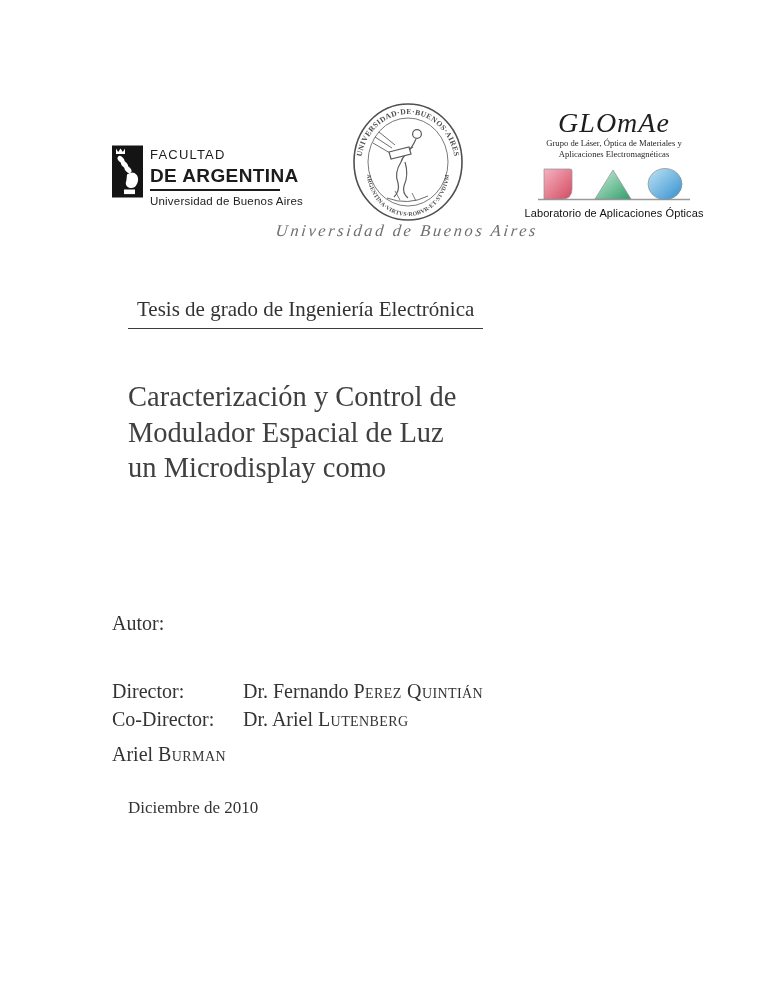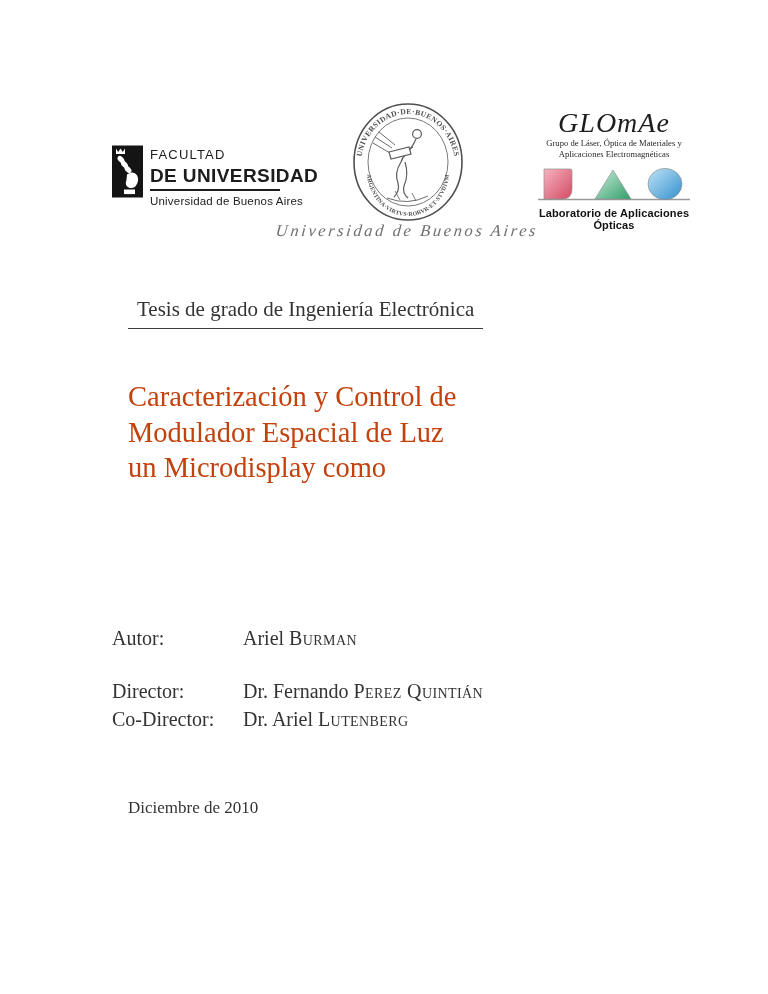--- a/index.html
+++ b/index.html
@@ -21,35 +21,35 @@
   .seal svg{display:block;width:114px;height:124px;}
   .seal-ring-text{font-family:"Liberation Serif",serif;font-weight:700;fill:#4d4d4d;}
   .uba-script{position:absolute;left:112px;top:221px;width:590px;text-align:center;
               font-style:italic;font-size:16.5px;letter-spacing:2.6px;color:#6f6f6f;
               transform:skewX(-6deg);}
   
   .glomae{position:absolute;left:518px;top:108px;width:192px;text-align:center;color:#1d1d1d;}
   .glomae-name{font-style:italic;font-size:28px;letter-spacing:1px;line-height:30px;}
   .glomae-sub{font-size:8.6px;line-height:10.5px;color:#262626;}
   .glomae-shapes{margin:7px auto 0 auto;display:block;width:152px;height:38px;}
-  .glomae-lab{font-family:"Liberation Sans","DejaVu Sans",sans-serif;font-weight:700;
+  .glomae-lab{font-family:"Liberation Sans","DejaVu Sans",sans-serif;font-weight:400;
               font-size:11px;letter-spacing:.1px;margin-top:3px;color:#111;}
   
   .content-center{position:absolute;left:128px;width:580px;text-align:left;}
   .thesis-kind{top:297px;}
   .thesis-kind span{display:inline-block;font-size:21px;color:#333;
                     border-bottom:1.8px solid #3c3c3c;padding:0 9px 6px 9px;}
-  .doc-title{top:379px;font-size:28.5px;line-height:35.5px;color:#c2410c;}
+  .doc-title{top:379px;font-size:28.5px;line-height:35.5px;color:#404040;}
   .doc-date{top:798px;font-size:17px;color:#333;}
   
   .credit-row{position:absolute;left:112px;font-size:20px;color:#333;display:flex;}
   .credit-label{width:131px;flex:0 0 131px;}
   .credit-prefix{margin-right:5px;}
   .sc{font-variant:small-caps;letter-spacing:.4px;}
-  .row-autor{top:627px;}
+  .row-autor{top:612px;flex-direction:column;}
   .row-director{top:680px;}
   .row-codirector{top:708px;}
 </style>
 </head>
 <body>
 
 <div class="page">
 
   <div class="fiuba">
     <svg class="fiuba-icon" viewBox="0 0 31 52">
@@ -58,21 +58,21 @@
         <path d="M4,3 l2.2,3.4 L8.5,3 l2.3,3.4 L13,3 v5.6 H4 Z"></path>
         <ellipse cx="9" cy="14" rx="4.2" ry="2.6" transform="rotate(48 9 14)"></ellipse>
         <ellipse cx="12.5" cy="19" rx="4.2" ry="2.6" transform="rotate(48 12.5 19)"></ellipse>
         <ellipse cx="16" cy="24" rx="4.2" ry="2.6" transform="rotate(48 16 24)"></ellipse>
         <path d="M15,29 q6.5,-4.5 10,.8 q2.2,4 .2,8.2 q-2.8,6 -8.2,4.2 q-4.6,-2 -2.6,-7.4 q.4,-3 .6,-5.8 Z"></path>
         <path d="M12,44 h11 v4.6 h-11 Z"></path>
       </g>
     </svg>
     <div class="fiuba-text">
       <div class="fiuba-line1">FACULTAD</div>
-      <div class="fiuba-line2">DE UNIVERSIDAD</div>
+      <div class="fiuba-line2">DE ARGENTINA</div>
       <div class="fiuba-rule"></div>
       <div class="fiuba-sub">Universidad de Buenos Aires</div>
     </div>
   </div>
 
   <div class="seal">
     <svg viewBox="0 0 114 124">
       <defs>
         <path id="arcTop" d="M 10,64 A 47,51 0 0 1 104,64" fill="none"></path>
         <path id="arcBot" d="M 16,70 A 41,45 0 0 0 98,70" fill="none"></path>

